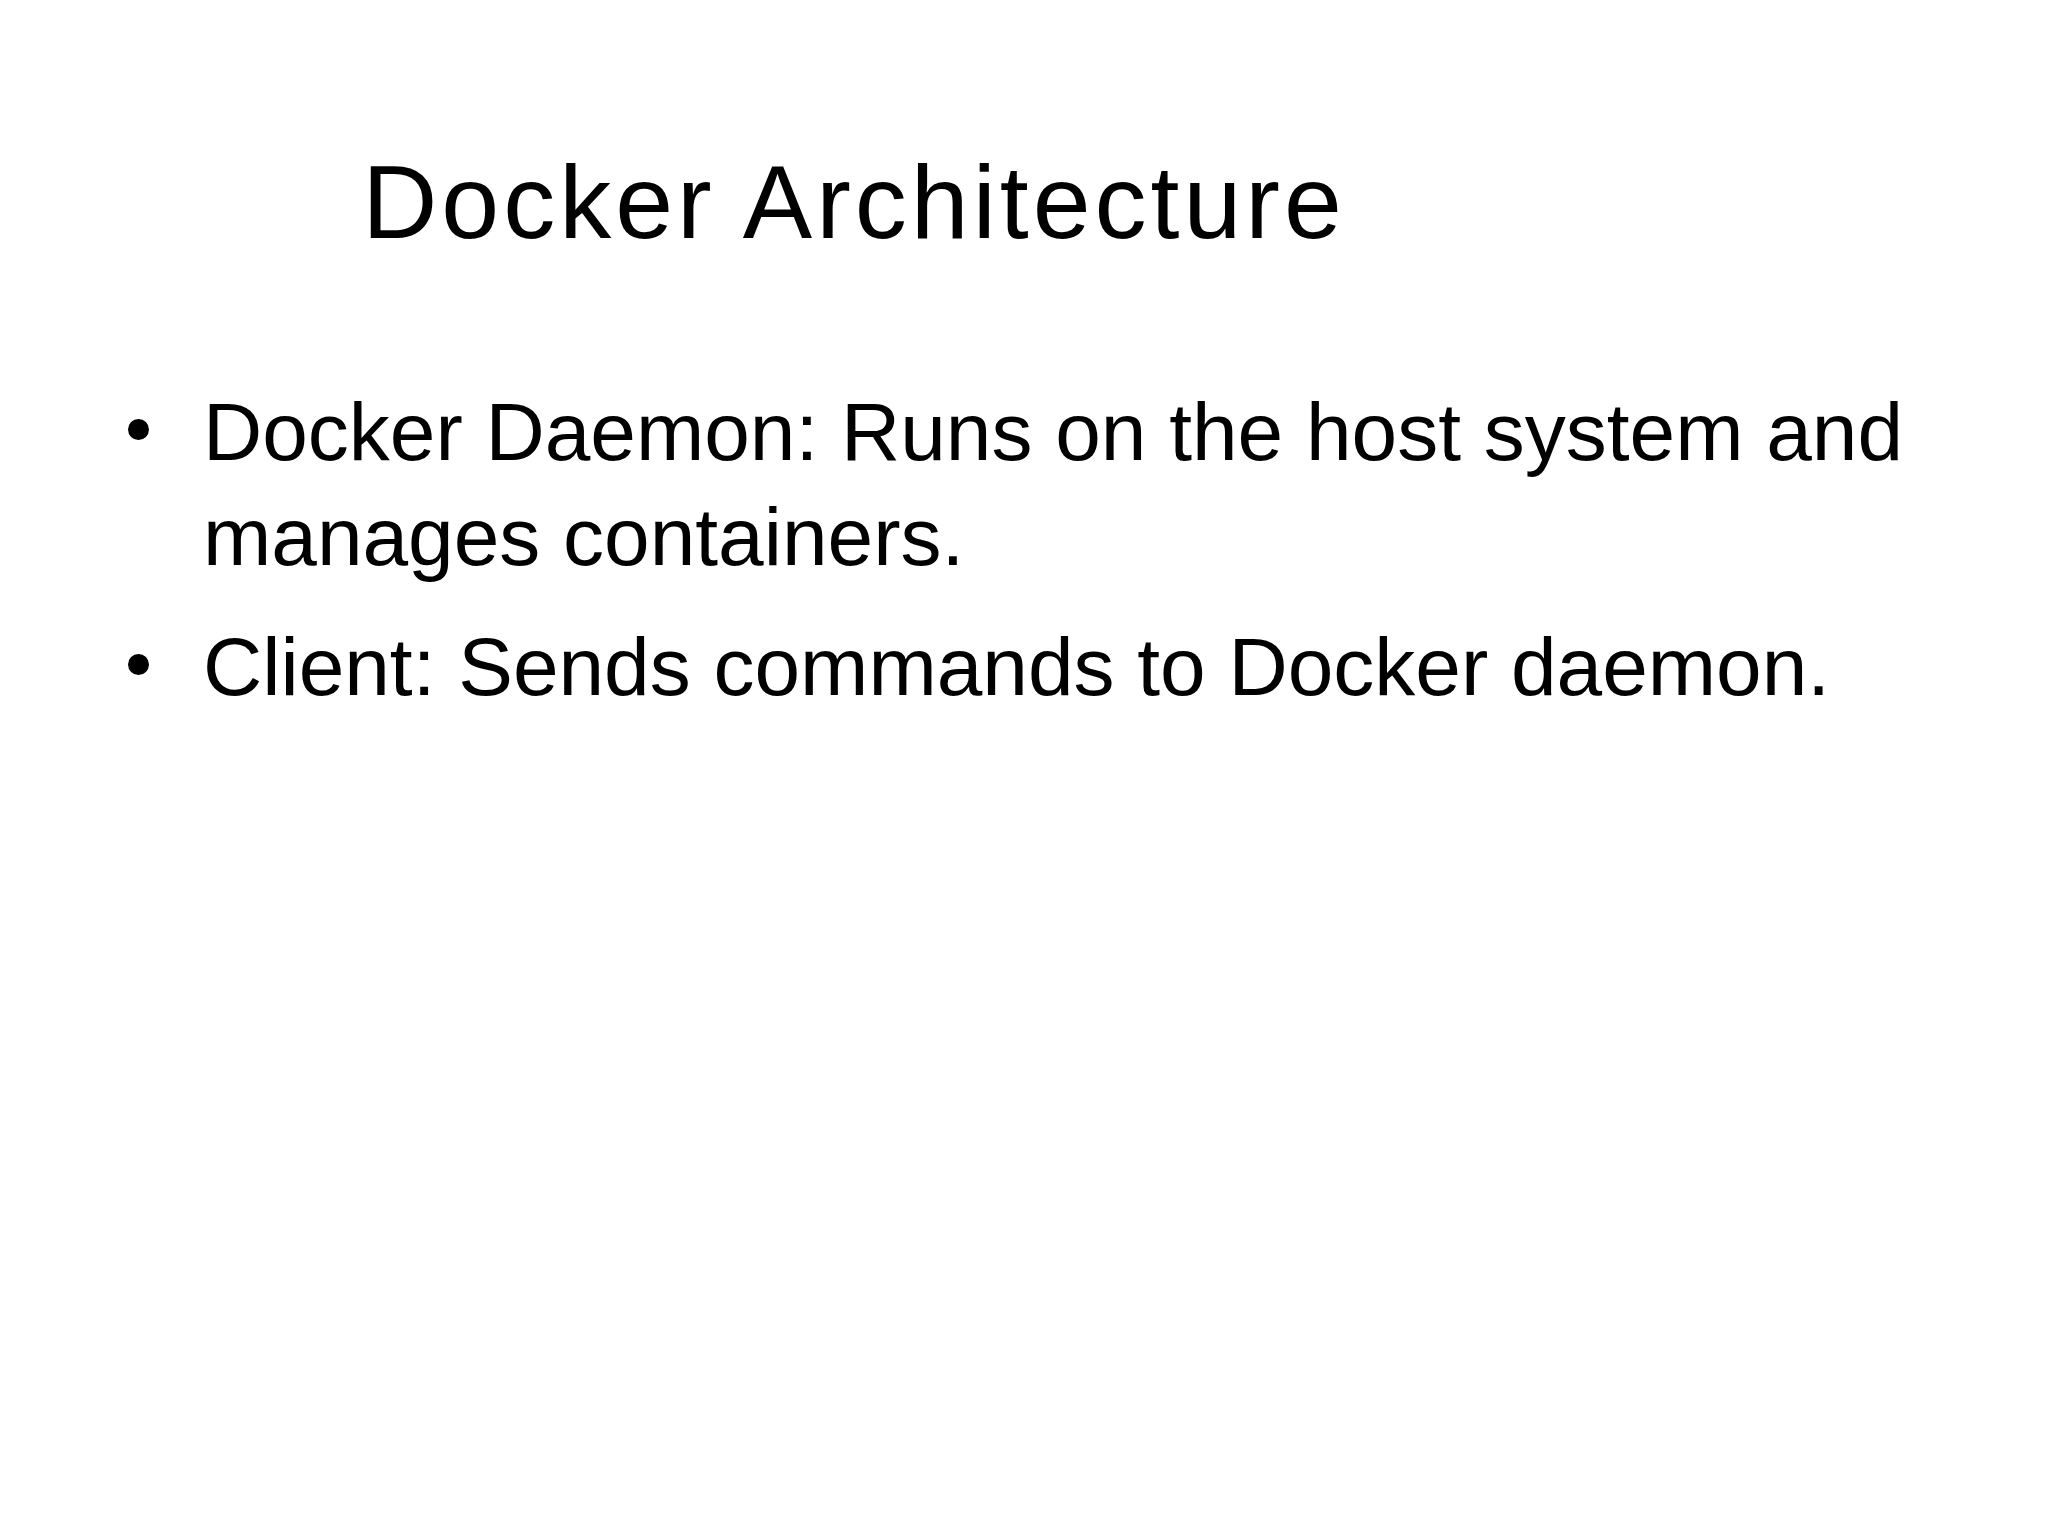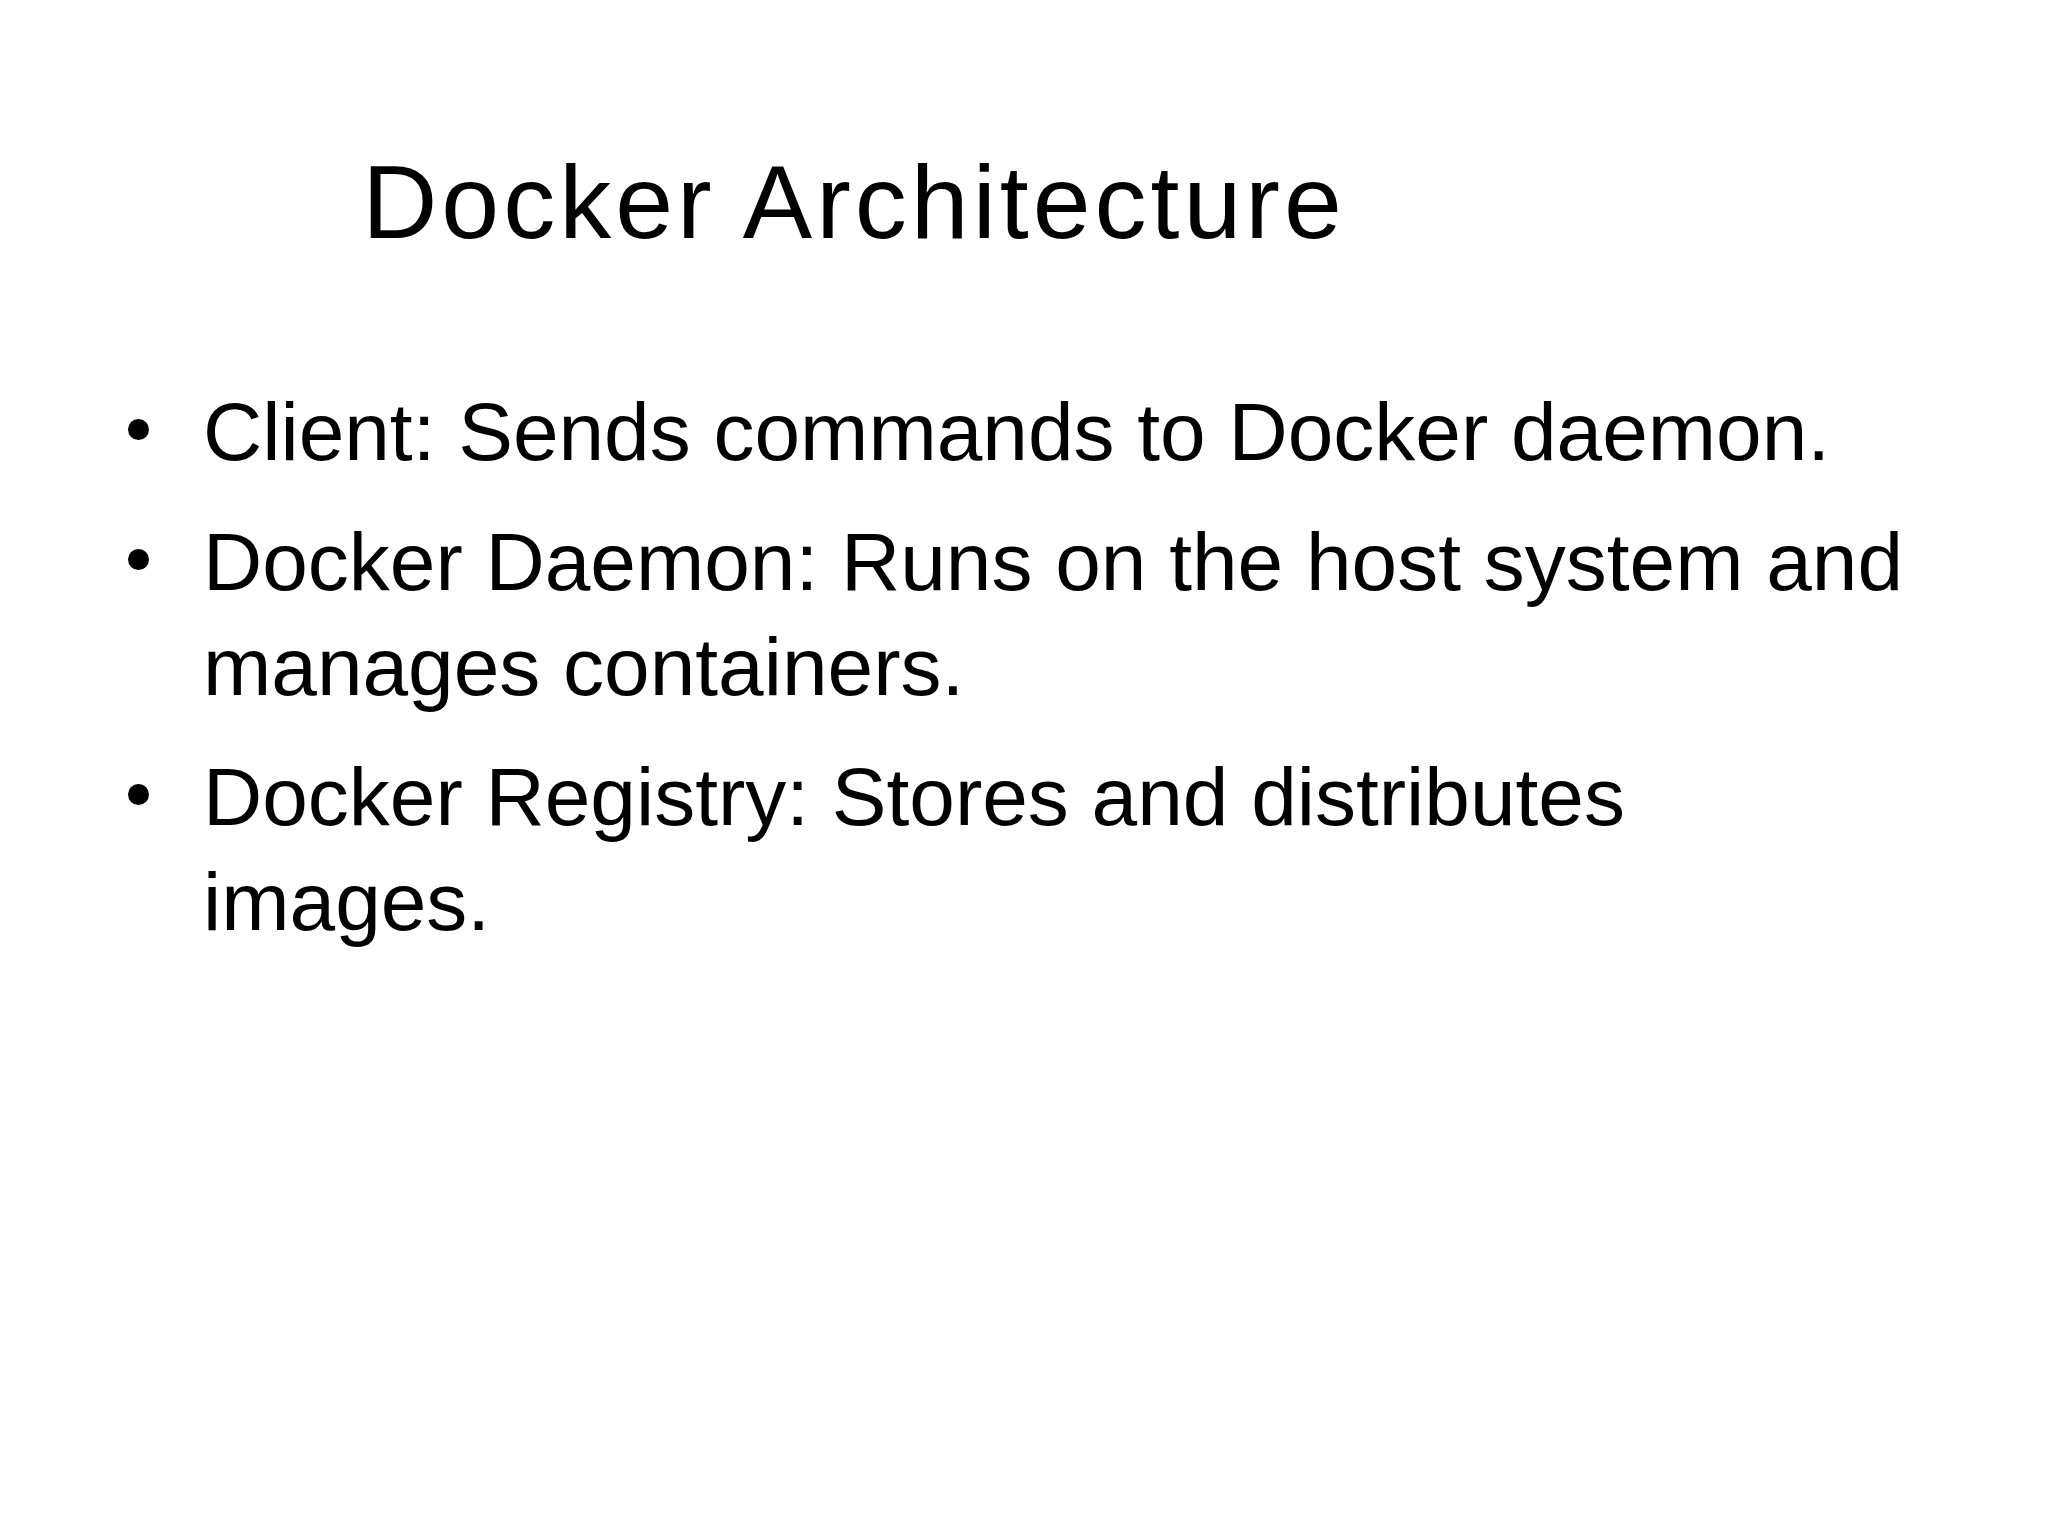--- a/index.html
+++ b/index.html
@@ -53,26 +53,21 @@
   }
 </style>
 </head>
 <body>
 
 <div class="slide" style="background: rgb(255, 255, 255); color: rgb(0, 0, 0);">
   <h1 class="slide-title">Docker Architecture</h1>
   <ul class="bullet-list">
       <li class="bullet-item">
         <span class="bullet-marker" style="background: rgb(0, 0, 0);"></span>
-        <span class="bullet-text">Client: Sends commands to Docker daemon.</span>
-      </li>
-      <li class="bullet-item">
-        <span class="bullet-marker" style="background: rgb(0, 0, 0);"></span>
         <span class="bullet-text">Docker Daemon: Runs on the host system and
 manages containers.</span>
       </li>
       <li class="bullet-item">
         <span class="bullet-marker" style="background: rgb(0, 0, 0);"></span>
-        <span class="bullet-text">Docker Registry: Stores and distributes
-images.</span>
+        <span class="bullet-text">Client: Sends commands to Docker daemon.</span>
       </li>
     </ul>
 </div>
 
 </body></html>

